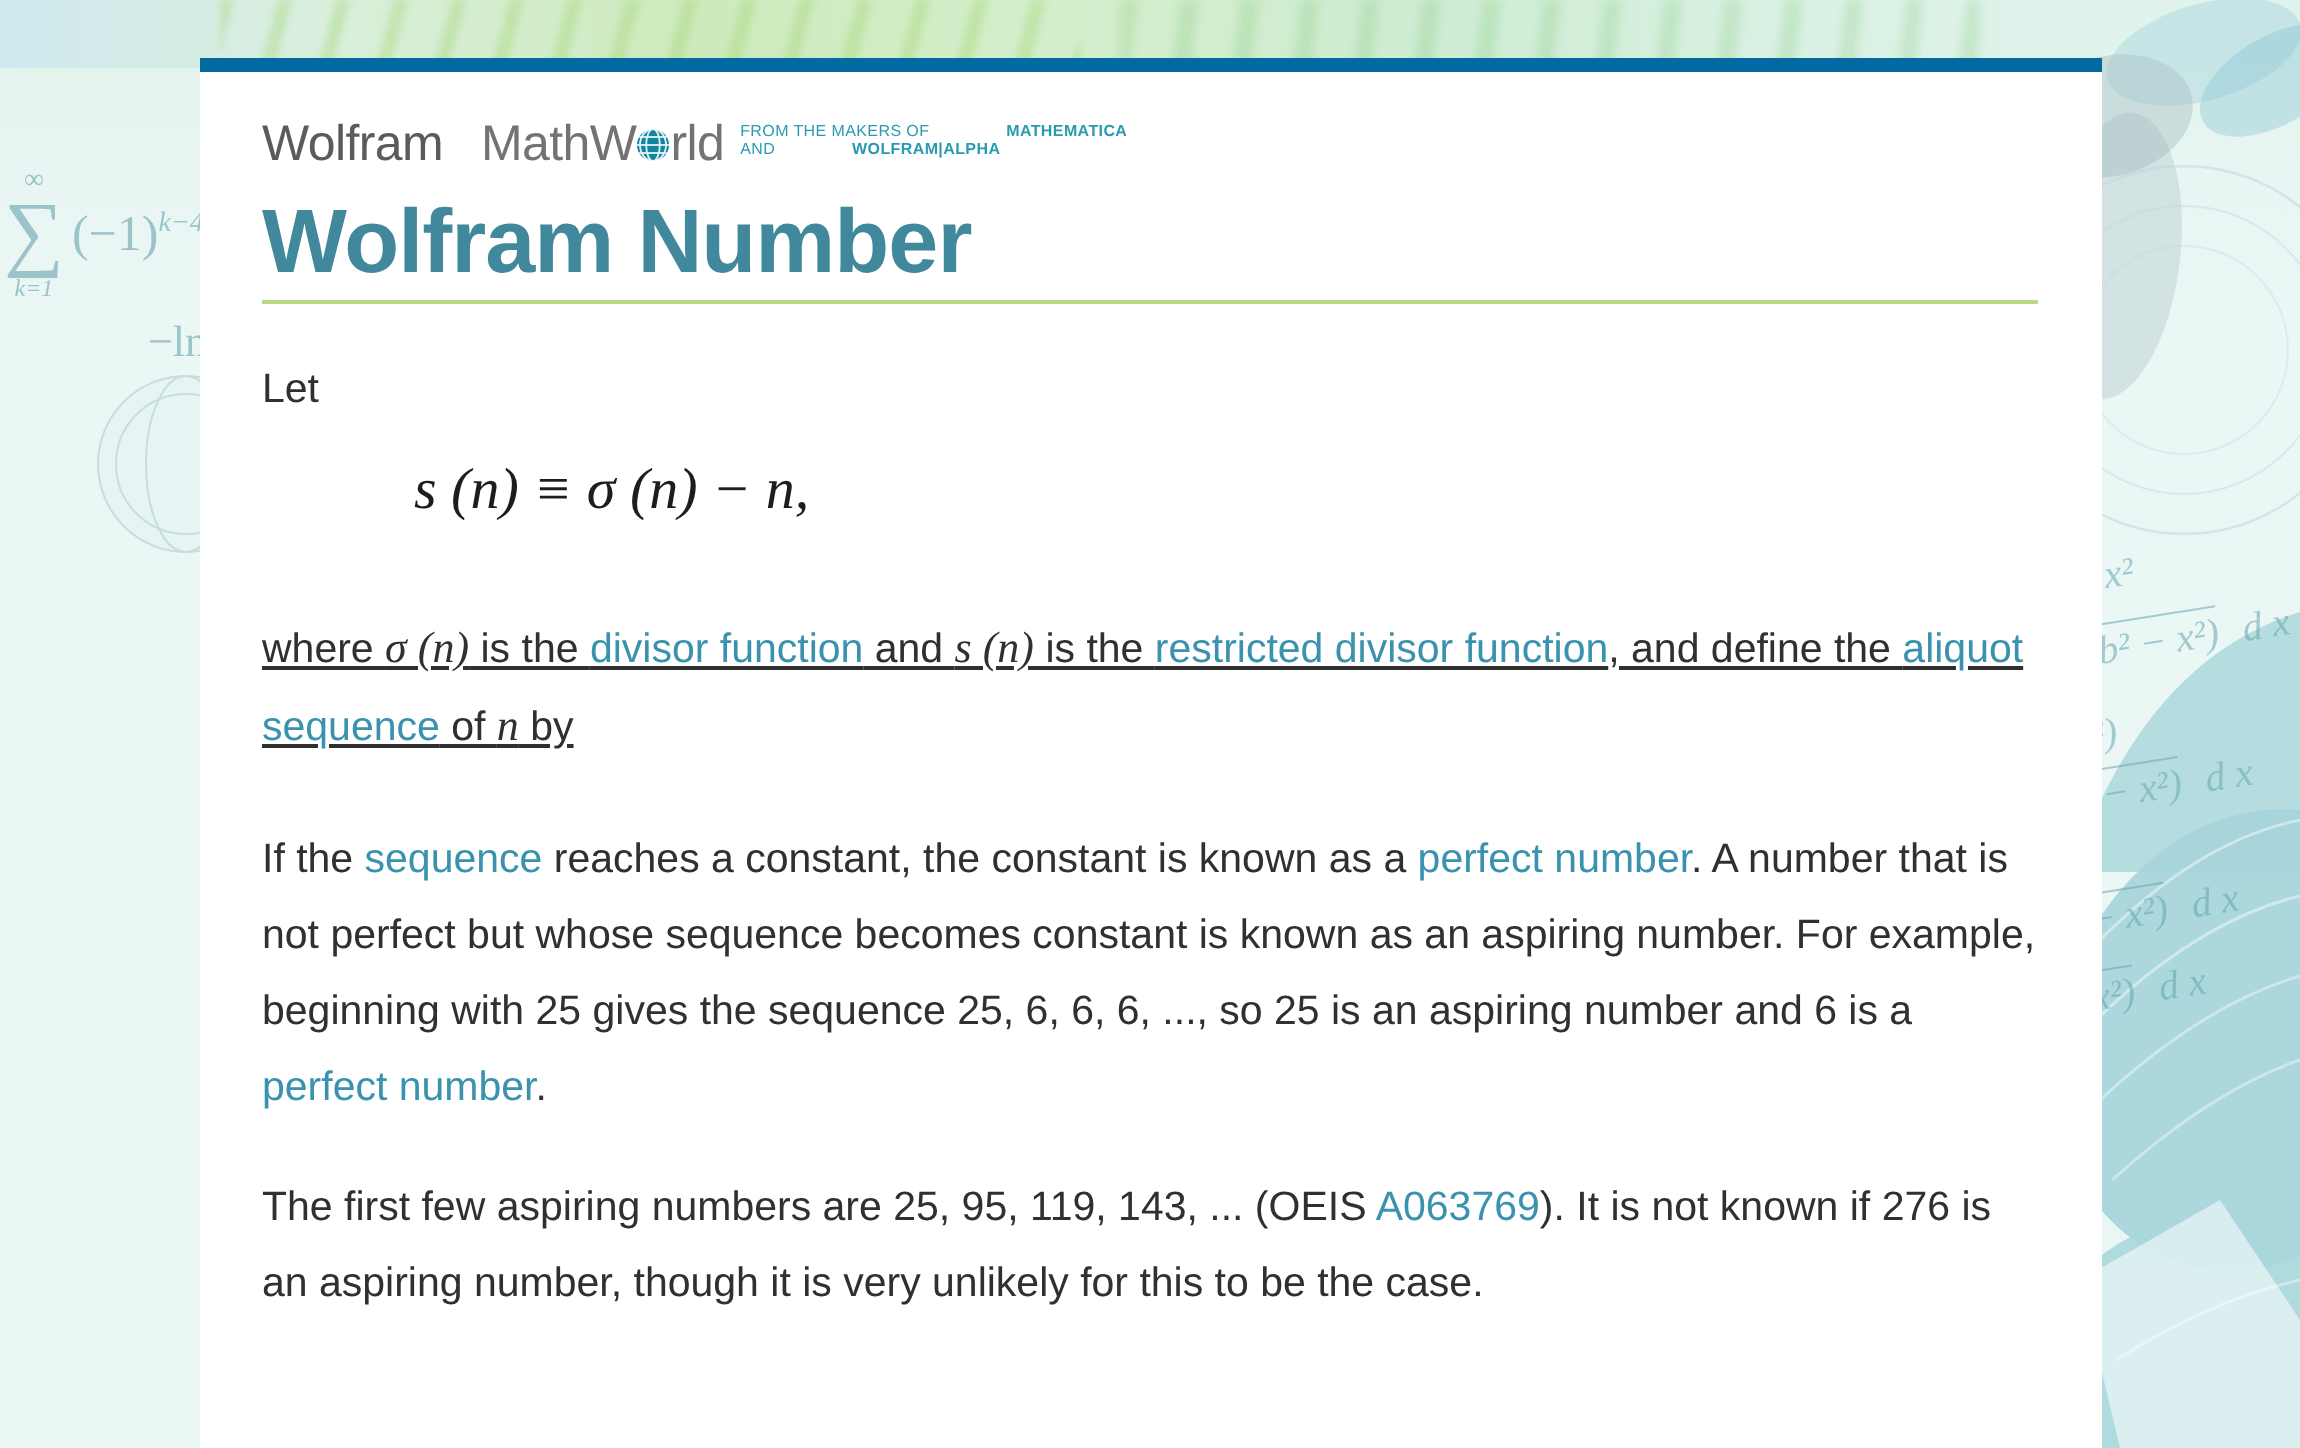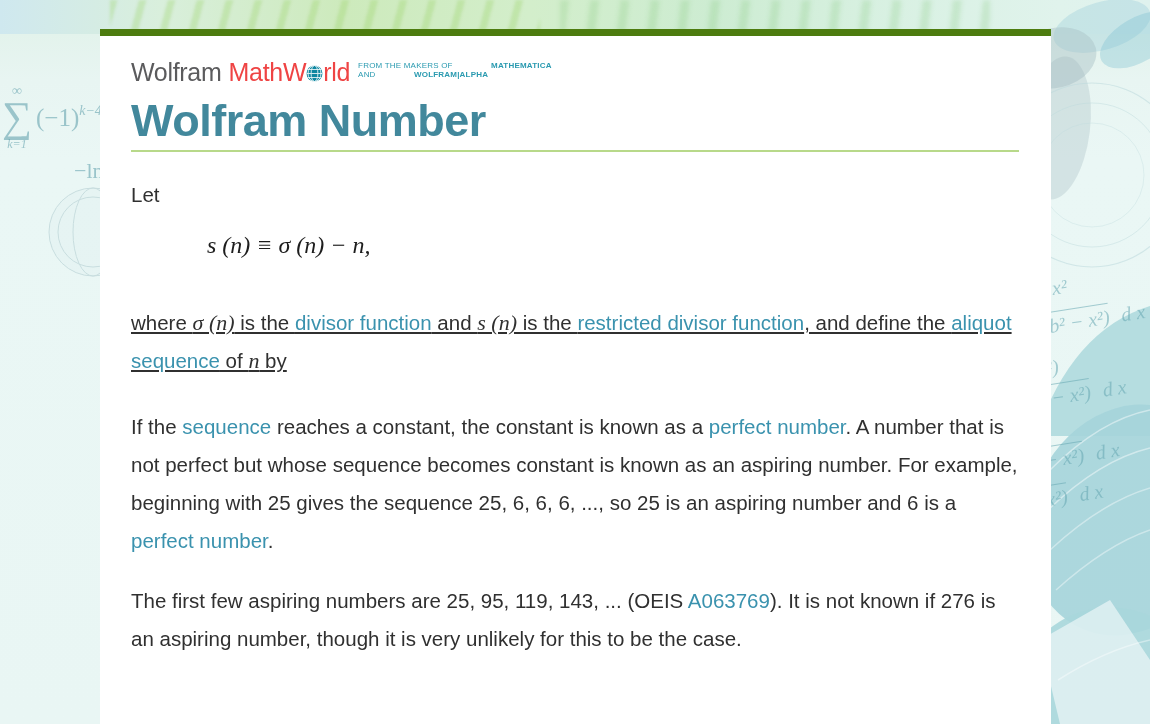--- a/index.html
+++ b/index.html
@@ -47,27 +47,27 @@
   .bgf-r .dx { margin-left:12px; }
   .f0 { left:1052px; top:276px; }
   .f1 { left:1042px; top:308px; }
   .f2 { left:1046px; top:356px; }
   .f3 { left:1040px; top:382px; }
   .f4 { left:1044px; top:444px; }
   .f5 { left:1046px; top:484px; }
   
   .card {
     position:absolute; left:100px; top:29px; width:951px; height:695px; z-index:1;
-    background:#ffffff; border-top:7px solid #4d7c0f;
+    background:#ffffff; border-top:7px solid #0369a1;
   }
   .card-inner { padding:0 20px 0 31px; }
   
   .brand { display:flex; align-items:flex-start; margin-top:22px; height:28px; cursor:pointer; }
   .brand-wolfram { font-size:25px; font-weight:500; color:#5b5b5d; letter-spacing:-0.3px; }
-  .brand-mw { font-size:25px; font-weight:500; color:#ef4444; letter-spacing:-0.3px; margin-left:7px; }
+  .brand-mw { font-size:25px; font-weight:500; color:#737373; letter-spacing:-0.3px; margin-left:19px; }
   .mw-globe { display:inline-block; vertical-align:-1px; line-height:0; }
   .brand-tagline {
     margin:3px 0 0 8px; font-size:8px; line-height:9px; color:#2a9ab0;
     letter-spacing:.2px; text-transform:uppercase; font-weight:400;
   }
   .brand-tagline b { font-weight:700;margin-left:36px; }
   
   .page-title {
     margin:10px 0 0 0; font-size:45px; line-height:50px; font-weight:600;
     color:#42889c; letter-spacing:-0.5px;
@@ -78,21 +78,21 @@
   .p-let   { margin-top:24px; }
   .p-where { margin-top:42px;text-decoration:underline; }
   .p-if    { margin-top:28px; }
   .p-first { margin-top:22px; }
   .ilink { color:#3a92ae; text-decoration:none; cursor:pointer; }
   .imath { font-family:"Liberation Serif", serif; font-style:italic; font-size:22px; }
   .imsup { font-family:"Liberation Serif", serif; font-style:normal; font-size:14px; line-height:0; }
   .formula {
     margin:14px 0 0 0; padding-left:76px; font-size:23px; line-height:34px; color:#1d1d1d;
   }
-  .formula .imath { font-size:24px; }
+  .formula .imath { font-size:29px; }
 </style>
 </head>
 <body>
 
 <div class="bg-band"></div>
 <div class="bg-streaks1"></div>
 <div class="bg-streaks2"></div>
 
 <svg class="bg-svg" width="1150" height="724" viewBox="0 0 1150 724">
 

